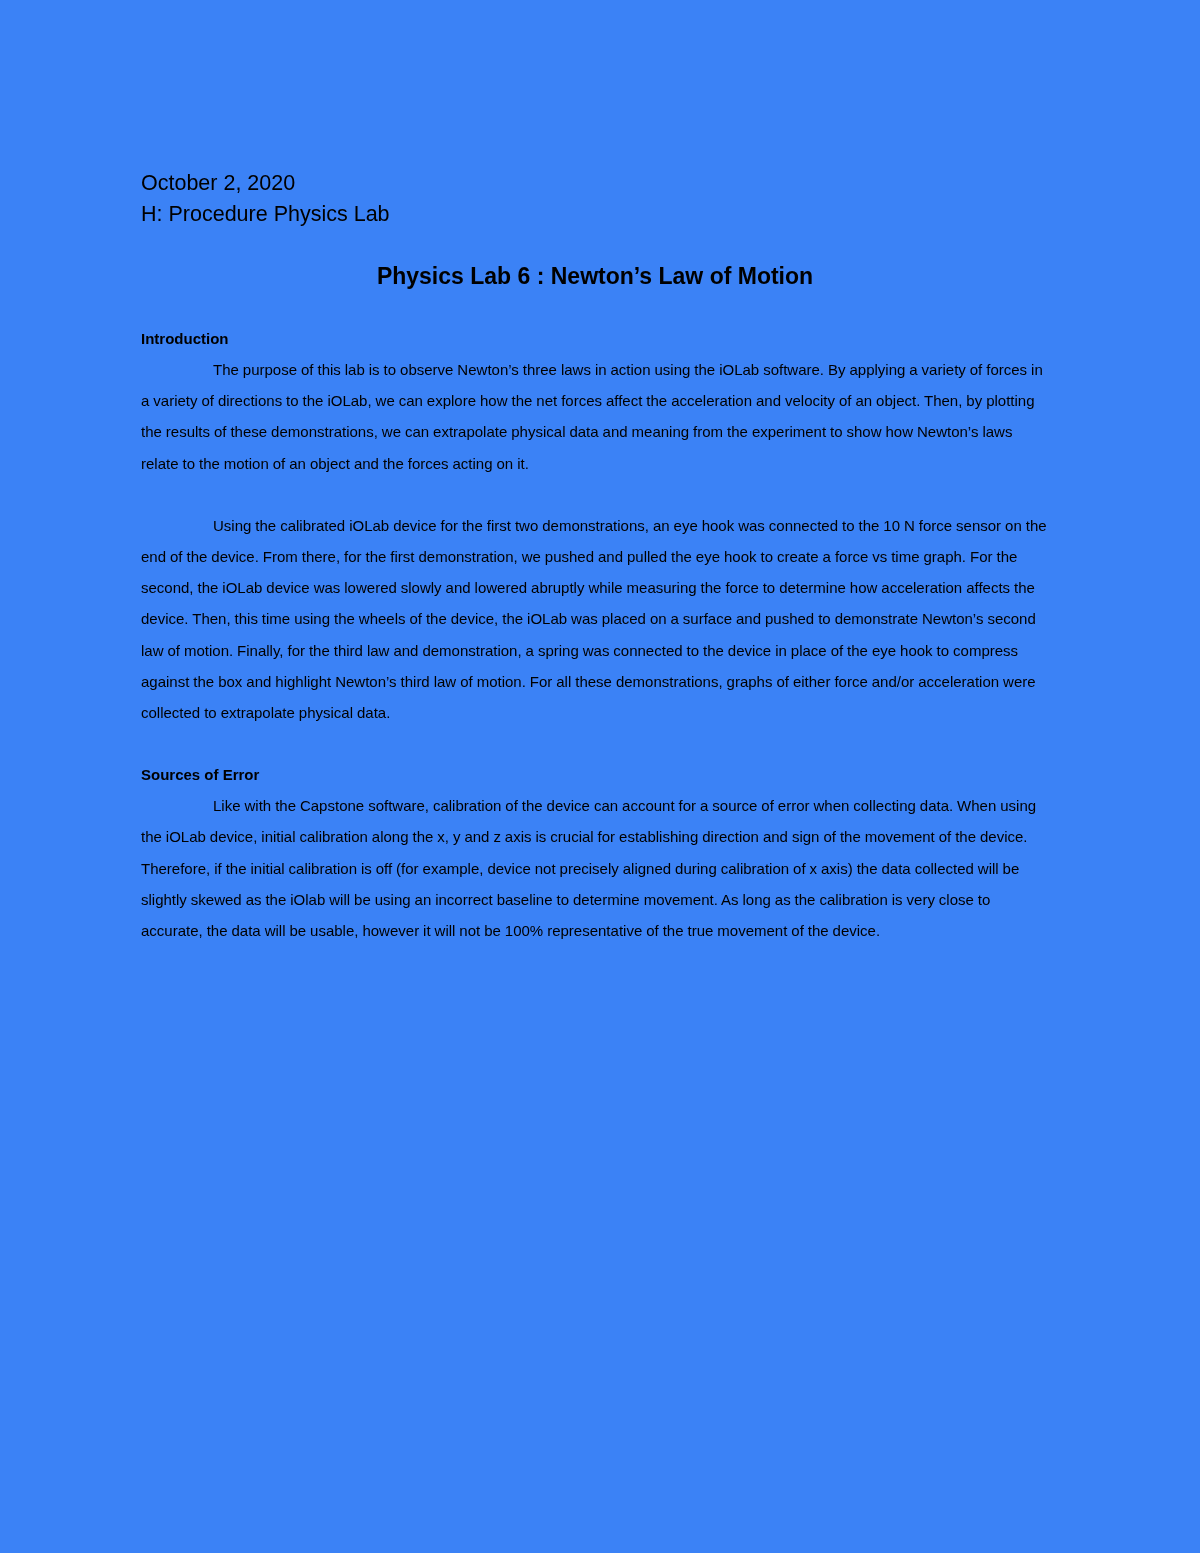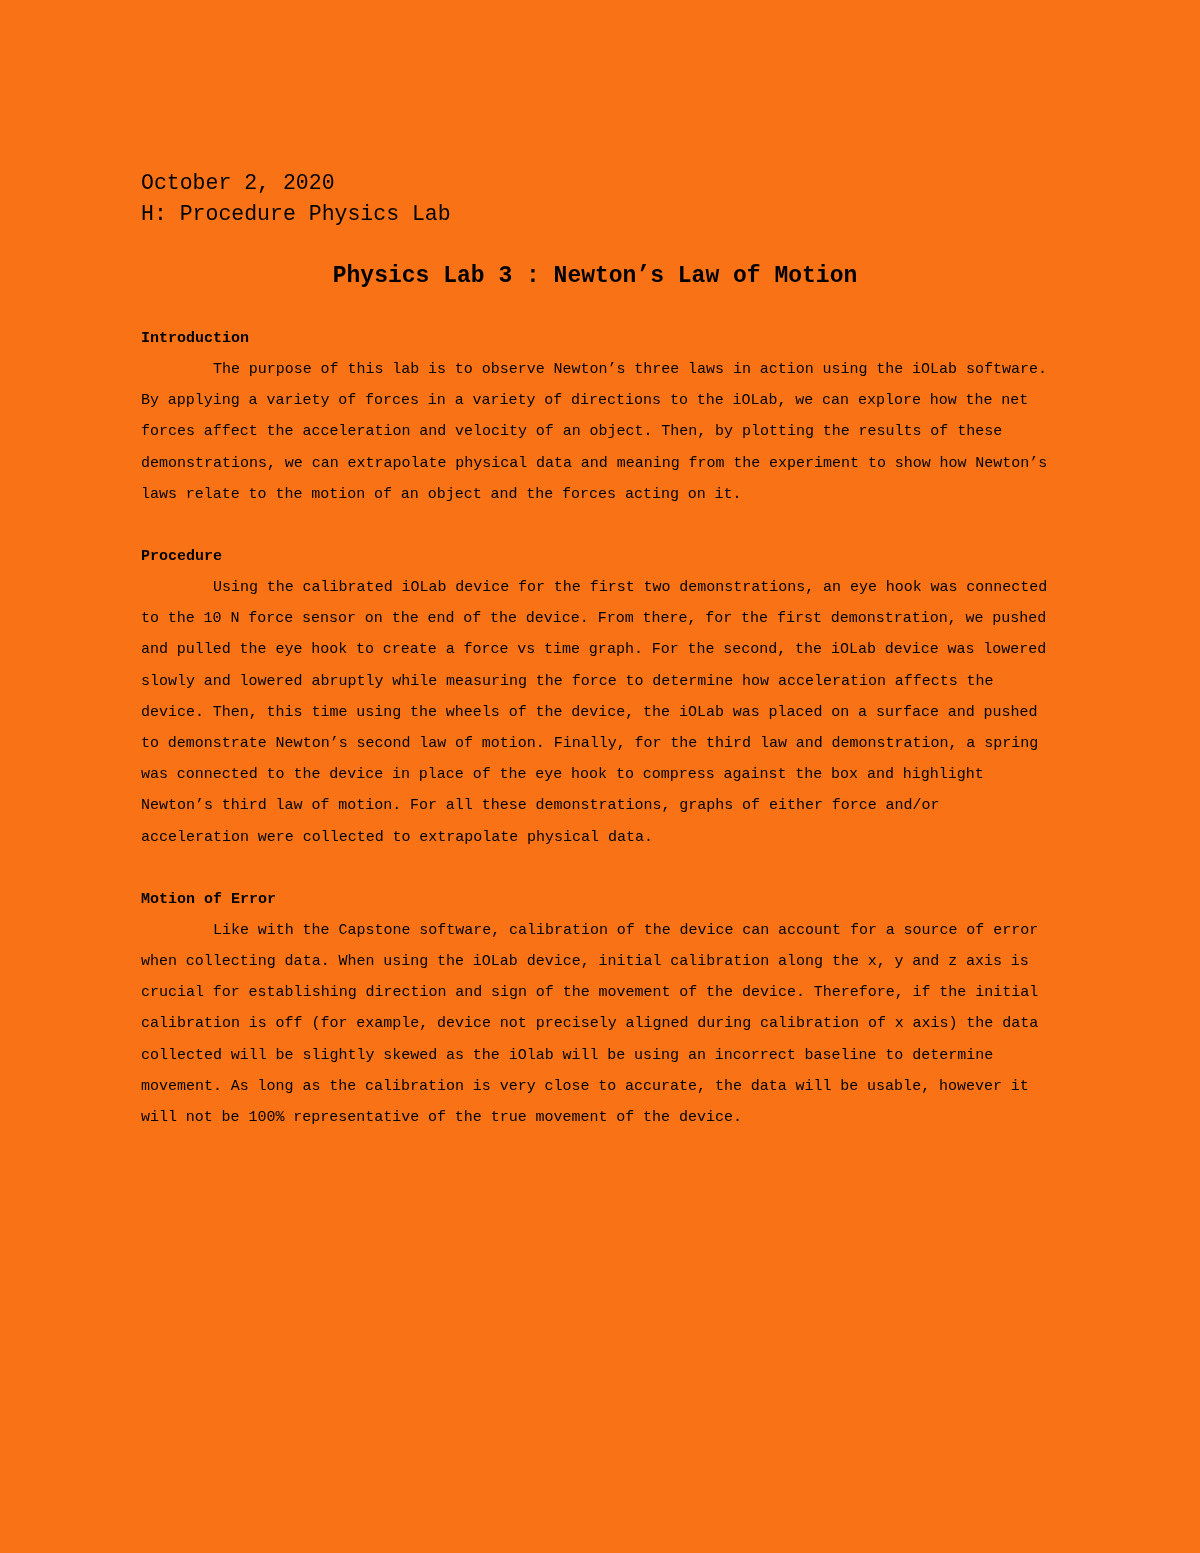--- a/index.html
+++ b/index.html
@@ -4,24 +4,24 @@
 <style>
   html, body {
     margin: 0;
     padding: 0;
     background: #ffffff;
   }
   .page {
     position: relative;
     width: 1200px;
     height: 1553px;
-    background: #f97316;
+    background: #3b82f6;
     margin: 0 auto;
     overflow: hidden;
-    font-family: Liberation Mono, monospace;
+    font-family: Liberation Sans, sans-serif;
     color: #000000;
   }
   .content {
     position: absolute;
     left: 141px;
     top: 168px;
     width: 908px;
   }
   .meta-line {
     font-size: 21.5px;
@@ -58,31 +58,30 @@
 </style>
 </head>
 <body>
 
 <div class="page">
   <div class="content">
 
     <div class="meta-line">October 2, 2020</div>
     <div class="meta-line">H: Procedure Physics Lab</div>
 
-    <h1 class="doc-title">Physics Lab 3 : Newton’s Law of Motion</h1>
+    <h1 class="doc-title">Physics Lab 6 : Newton’s Law of Motion</h1>
 
     <div class="section">
       <div class="section-heading">Introduction</div>
       <p class="para">The purpose of this lab is to observe Newton’s three laws in action using the iOLab software. By applying a variety of forces in a variety of directions to the iOLab, we can explore how the net forces affect the acceleration and velocity of an object. Then, by plotting the results of these demonstrations, we can extrapolate physical data and meaning from the experiment to show how Newton’s laws relate to the motion of an object and the forces acting on it.</p>
     </div>
 
     <div class="section">
-      <div class="section-heading">Procedure</div>
       <p class="para">Using the calibrated iOLab device for the first two demonstrations, an eye hook was connected to the 10 N force sensor on the end of the device. From there, for the first demonstration, we pushed and pulled the eye hook to create a force vs time graph. For the second, the iOLab device was lowered slowly and lowered abruptly while measuring the force to determine how acceleration affects the device. Then, this time using the wheels of the device, the iOLab was placed on a surface and pushed to demonstrate Newton’s second law of motion. Finally, for the third law and demonstration, a spring was connected to the device in place of the eye hook to compress against the box and highlight Newton’s third law of motion. For all these demonstrations, graphs of either force and/or acceleration were collected to extrapolate physical data.</p>
     </div>
 
     <div class="section">
-      <div class="section-heading">Motion of Error</div>
+      <div class="section-heading">Sources of Error</div>
       <p class="para">Like with the Capstone software, calibration of the device can account for a source of error when collecting data. When using the iOLab device, initial calibration along the x, y and z axis is crucial for establishing direction and sign of the movement of the device. Therefore, if the initial calibration is off (for example, device not precisely aligned during calibration of x axis) the data collected will be slightly skewed as the iOlab will be using an incorrect baseline to determine movement. As long as the calibration is very close to accurate, the data will be usable, however it will not be 100% representative of the true movement of the device.</p>
     </div>
 
   </div>
 </div>
 
 </body></html>

